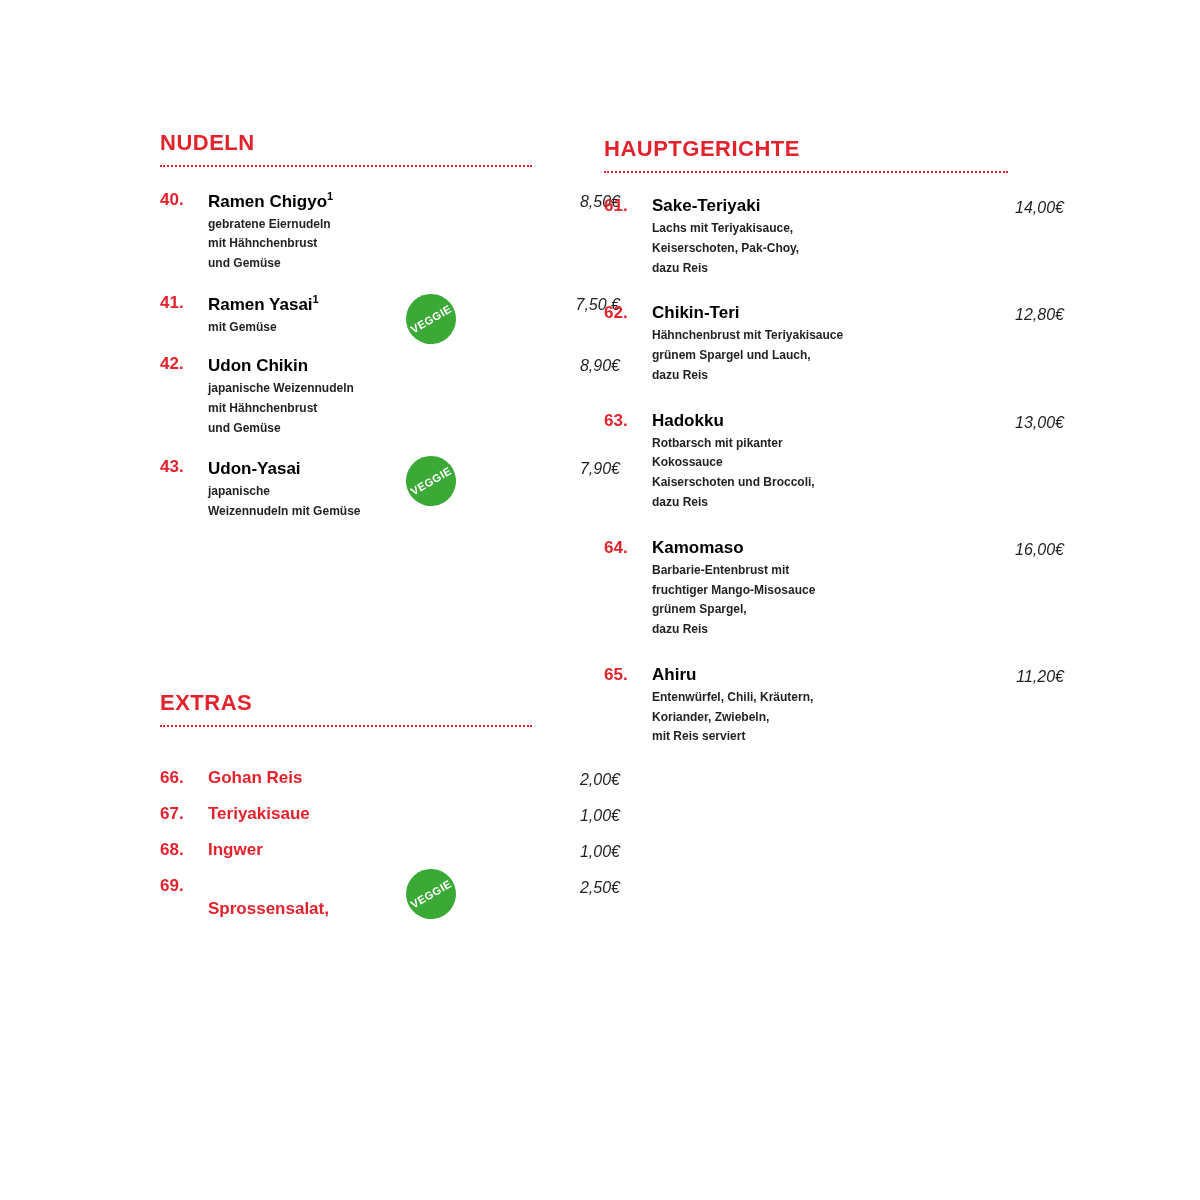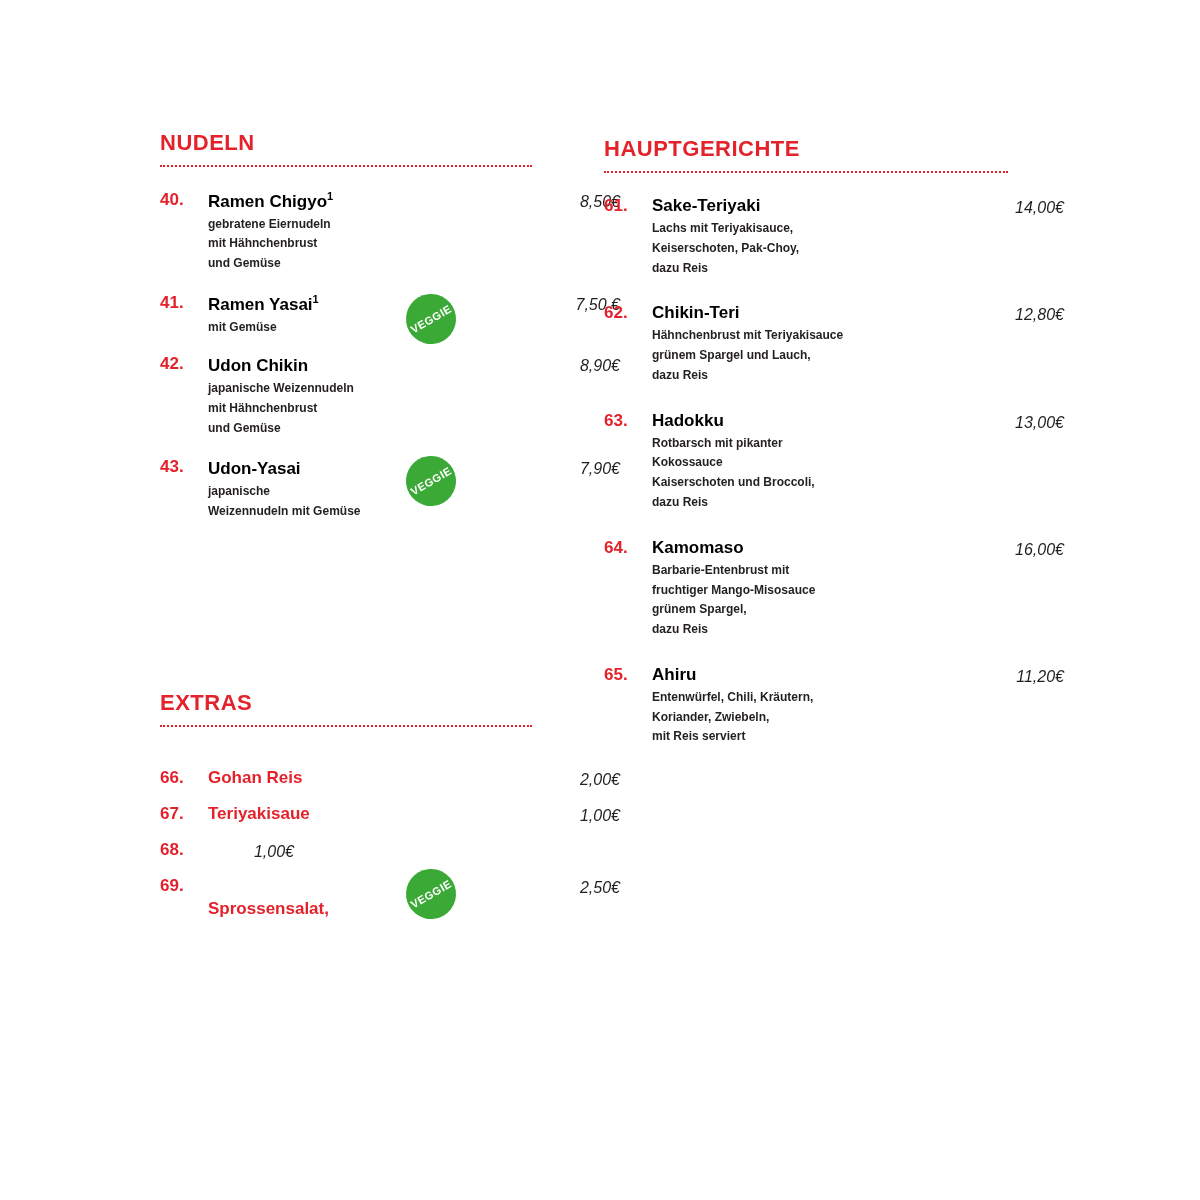--- a/index.html
+++ b/index.html
@@ -215,20 +215,21 @@
       </div>
 
       <div class="extra-item">
         <div class="num">67.</div>
         <div class="extra-name">Teriyakisaue</div>
         <div class="price">1,00€</div>
       </div>
 
       <div class="extra-item">
         <div class="num">68.</div>
+        <div class="extra-name">Ingwer</div>
         <div class="price">1,00€</div>
       </div>
 
       <div class="extra-item">
         <div class="num">69.</div>
         <div class="extra-name">
           <span>Sprossensalat,</span>
         </div>
         <div class="price">2,50€</div>
         <div class="veggie" style="left:246px; top:-6px;">

